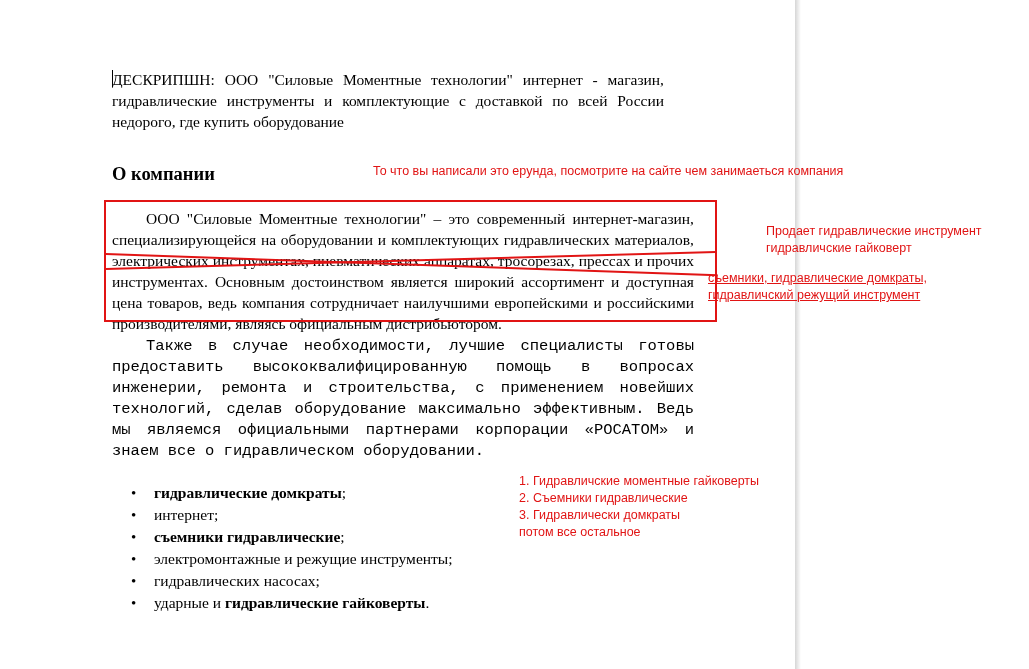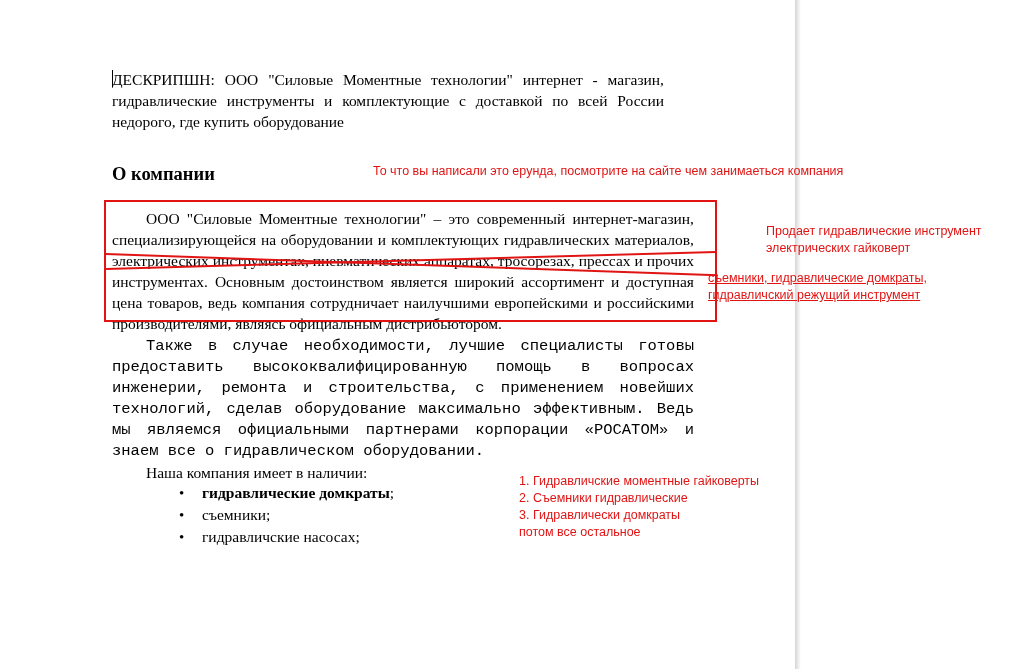--- a/index.html
+++ b/index.html
@@ -96,21 +96,20 @@
     padding: 0 0 0 42px;
     list-style: none;
     font-family: "Liberation Serif", serif;
     font-size: 15.5px;
     color: #000;
   }
   #bullets li {
     position: relative;
     height: 22px;
     line-height: 22px;
-    margin-left: 48px;
   }
   #bullets li::before {
     content: "\2022";
     position: absolute;
     left: -23px;
     top: 0;
     font-size: 15px;
   }
   .bold { font-weight: bold; }
 
@@ -180,37 +179,39 @@
   <div id="caret"></div>
 
   <div class="doc-text" id="intro">ДЕСКРИПШН: ООО "Силовые Моментные технологии" интернет - магазин, гидравлические инструменты и комплектующие с доставкой по всей России недорого, где купить оборудование</div>
 
   <div id="heading">О компании</div>
 
   <div class="doc-text" id="para1">ООО "Силовые Моментные технологии" – это современный интернет-магазин, специализирующейся на оборудовании и комплектующих гидравлических материалов, электрических инструментах, пневматических аппаратах, тросорезах, прессах и прочих инструментах. Основным достоинством является широкий ассортимент и доступная цена товаров, ведь компания сотрудничает наилучшими европейскими и российскими производителями, являясь официальным дистрибьютором.</div>
 
   <div class="doc-text" id="para2">Также в случае необходимости, лучшие специалисты готовы предоставить высококвалифицированную помощь в вопросах инженерии, ремонта и строительства, с применением новейших технологий, сделав оборудование максимально эффективным. Ведь мы являемся официальными партнерами корпорации «РОСАТОМ» и знаем все о гидравлическом оборудовании.</div>
 
-  <div class="doc-text" id="listintro">Наша компания имеет в наличии:</div>
 
   <ul id="bullets">
     <li><span class="bold">гидравлические домкраты</span><span>;</span></li>
-    <li><span>съемники</span><span>;</span></li>
-    <li><span>гидравличские насосах</span><span>;</span></li>
+    <li><span>интернет</span><span>;</span></li>
+    <li><span class="bold">съемники гидравлические</span><span>;</span></li>
+    <li><span>электромонтажные и режущие инструменты</span><span>;</span></li>
+    <li><span>гидравлических насосах</span><span>;</span></li>
+    <li><span>ударные и </span><span class="bold">гидравлические гайковерты</span><span>.</span></li>
   </ul>
 
   <div id="box"></div>
   <div class="strike" id="strike1"></div>
   <div class="strike" id="strike2"></div>
 </div>
 
 <div id="right-gutter"></div>
 <div id="gutter-shadow"></div>
 
 <div class="annot" id="annot-top">То что вы написали это ерунда, посмотрите на сайте чем занимаеться компания</div>
 <div class="annot" id="annot-right1">Продает гидравлические инструмент
-электрических гайковерт</div>
+гидравличские гайковерт</div>
 <div class="annot" id="annot-right2">съемники, гидравлические домкраты,
 гидравличский режущий инструмент</div>
 <div class="annot" id="annot-list">1. Гидравличские моментные гайковерты
 2. Съемники гидравлические
 3. Гидравлически домкраты
 потом все остальное</div>
 
 </body></html>

